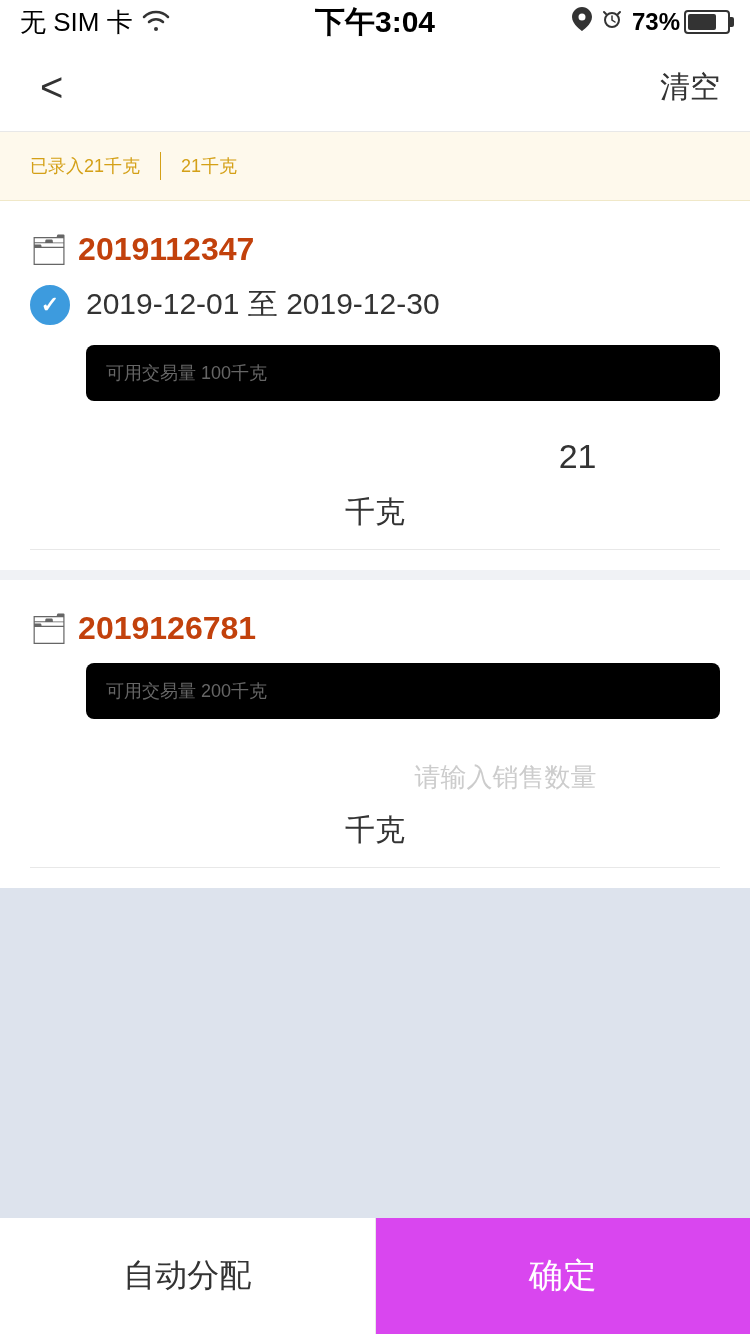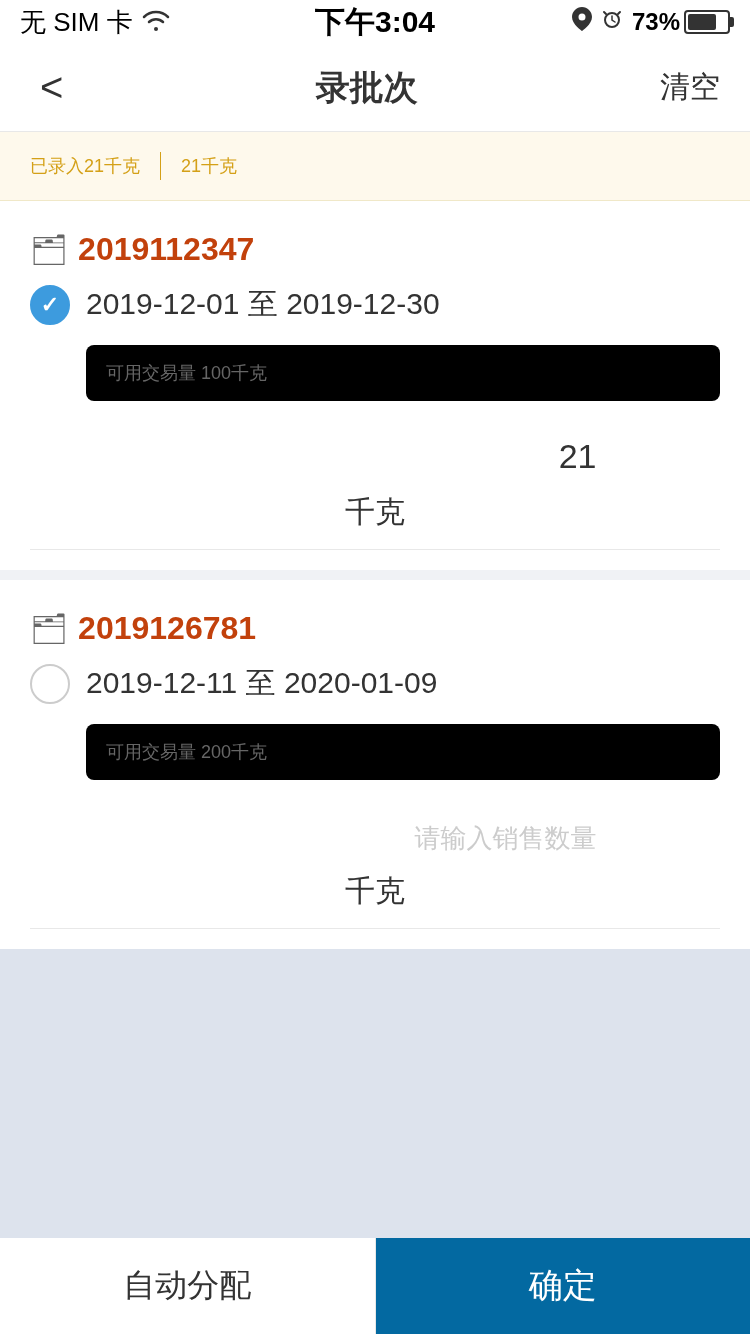--- a/index.html
+++ b/index.html
@@ -223,21 +223,21 @@
     .gray-area {
       background: #dde3ed;
       flex: 1;
       min-height: 400px;
     }
 
     
     .bottom-bar {
       background: #fff;
       display: flex;
-      height: 96px;
+      height: 116px;
       position: fixed;
       bottom: 0;
       left: 0;
       width: 750px;
     }
     .btn-auto {
       flex: 1;
       display: flex;
       align-items: center;
       justify-content: center;
@@ -248,21 +248,21 @@
       cursor: pointer;
       border-right: 1px solid #e8e8e8;
     }
     .btn-confirm {
       flex: 1;
       display: flex;
       align-items: center;
       justify-content: center;
       font-size: 34px;
       color: #fff;
-      background: #0369a1;
+      background: #d946ef;
       border: none;
       cursor: pointer;
     }
 
     .main-content {
       display: flex;
       flex-direction: column;
       min-height: calc(1334px - 44px - 88px - 100px);
     }
   </style>
@@ -298,21 +298,20 @@
       <span>73%</span>
       <div class="battery-bar">
         <div class="battery-fill"></div>
       </div>
     </div>
   </div>
 </div>
 
 <div class="nav-bar">
   <span class="nav-back">&lt;</span>
-  <span class="nav-title">录批次</span>
   <span class="nav-clear">清空</span>
 </div>
 
 <div class="info-banner">
   <span class="info-banner-text">已录入21千克</span>
   <div class="info-divider"></div>
   <span class="info-banner-text">21千克</span>
 </div>
 
 <div class="main-content">
@@ -333,24 +332,20 @@
     </div>
   </div>
 
   <div class="content-divider"></div>
 
   <div class="batch-card">
     <div class="batch-header">
       <span class="batch-id-icon">🗂</span>
       <span class="batch-id">2019126781</span>
     </div>
-    <div class="batch-date-row">
-      <div class="radio-circle"></div>
-      <span class="batch-date">2019-12-11 至 2020-01-09</span>
-    </div>
     <div class="batch-availability">可用交易量 200千克</div>
     <div class="batch-input-row">
       <input class="batch-input" type="text" placeholder="请输入销售数量" style="">
       <span class="batch-unit">千克</span>
     </div>
   </div>
 
   <div class="gray-area"></div>
 </div>
 

